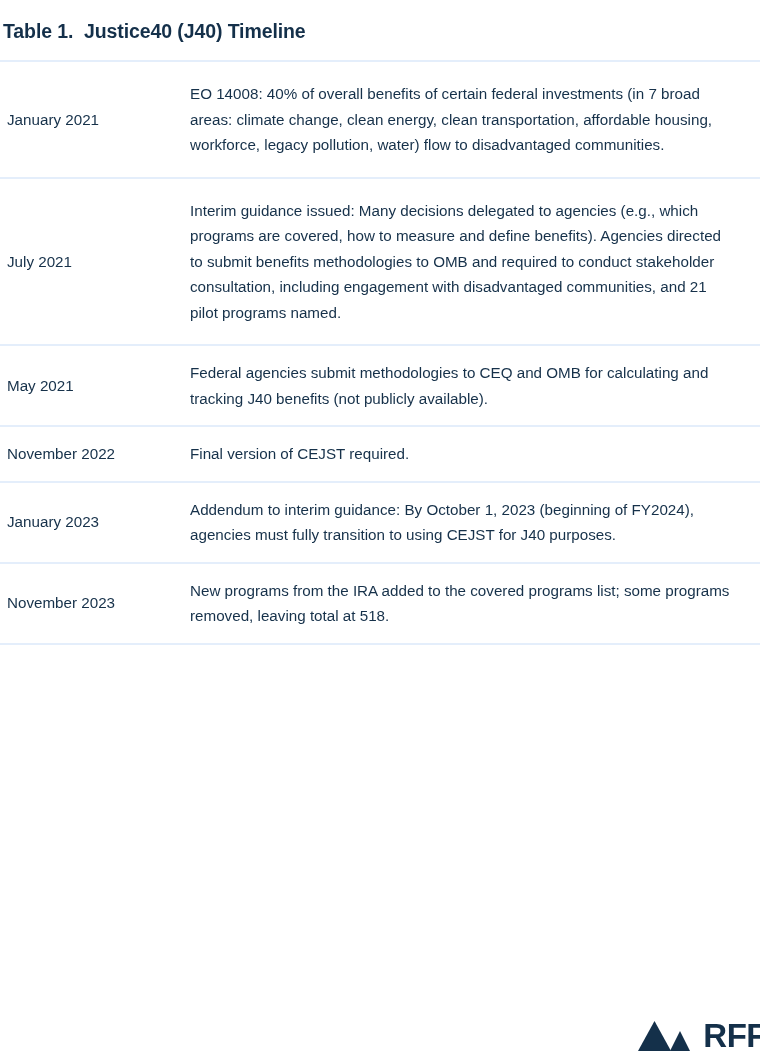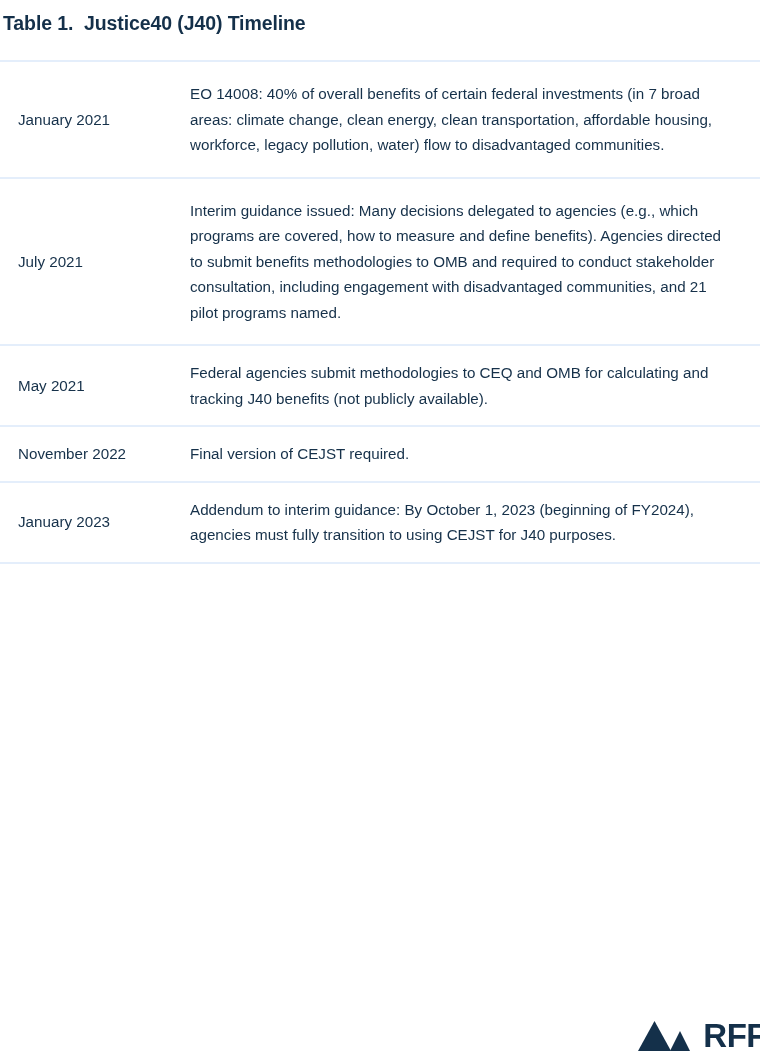--- a/index.html
+++ b/index.html
@@ -20,21 +20,21 @@
     position: relative;
     width: 760px;
     height: 1053px;
     box-sizing: border-box;
   }
 
   
   .table-title {
     position: absolute;
     left: 3px;
-    top: 10px;
+    top: 18px;
     font-size: 19.5px;
     font-weight: bold;
     letter-spacing: -0.1px;
     color: #14304a;
     white-space: pre;
     line-height: 26px;
   }
 
   
   .timeline-table {
@@ -56,21 +56,21 @@
   .timeline-table td {
     vertical-align: middle;
     font-size: 15.2px;
     line-height: 25.5px;
     color: #16314a;
     padding: 0;
   }
 
   td.cell-date {
     width: 190px;
-    padding-left: 18px;
+    padding-left: 7px;
     padding-right: 8px;
     box-sizing: border-box;
     white-space: nowrap;
   }
 
   td.cell-event {
     padding-left: 0px;
     padding-right: 30px;
     box-sizing: border-box;
   }
@@ -147,20 +147,24 @@
         <td class="cell-date">November 2022</td>
         <td class="cell-event">Final version of CEJST required.</td>
       </tr>
 
       <tr class="row compact">
         <td class="cell-date">January 2023</td>
         <td class="cell-event">Addendum to interim guidance: By October 1, 2023 (beginning of FY2024), agencies must fully transition to using CEJST for J40 purposes.</td>
       </tr>
 
 
+      <tr class="row compact">
+        <td class="cell-date">November 2023</td>
+        <td class="cell-event">New programs from the IRA added to the covered programs list; some programs removed, leaving total at 518.</td>
+      </tr>
 
     </tbody>
   </table>
 
   <div class="footer">
     <div class="logo">
       <svg class="logo-mark" viewBox="0 0 52 30">
         <polygon points="16.5,0 33,30 0,30" fill="#14304a"></polygon>
         <polygon points="42,10 52,30 32,30" fill="#14304a"></polygon>
       </svg>

